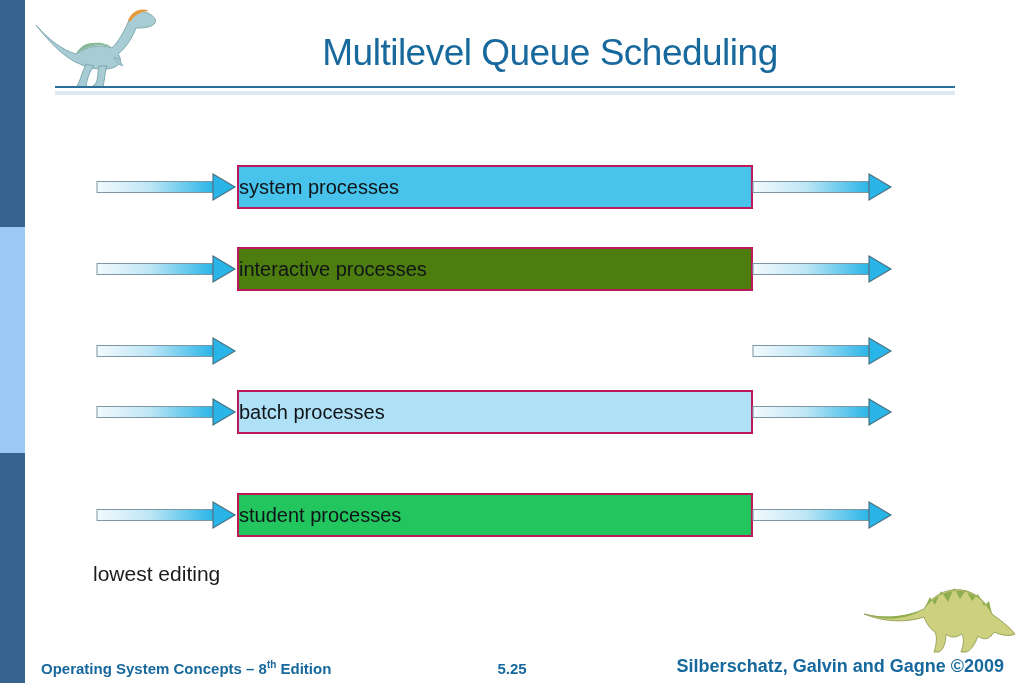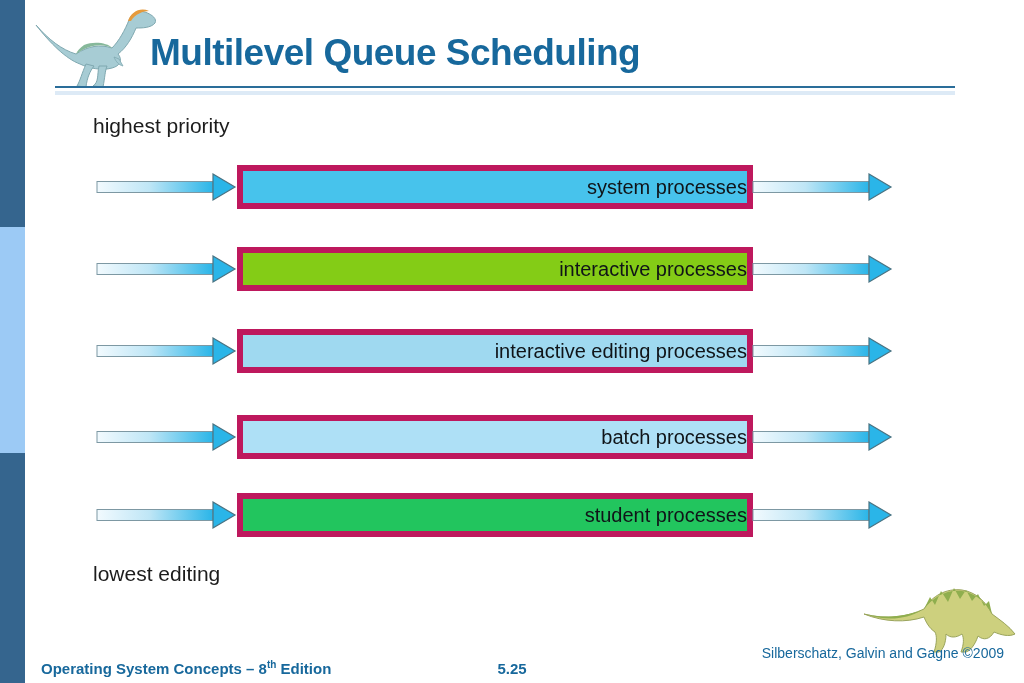--- a/index.html
+++ b/index.html
@@ -8,49 +8,49 @@
     font-family:"Liberation Sans","DejaVu Sans",sans-serif;overflow:hidden;
   }
   
   .band{position:absolute;left:0;width:25px;}
   .band-top{top:0;height:227px;background:#35658e;}
   .band-mid{top:227px;height:226px;background:#9ccaf5;}
   .band-bot{top:453px;height:230px;background:#35658e;}
 
   
   .title{
-    position:absolute;left:150px;top:32px;width:800px;text-align:left;
-    font-size:37px;font-weight:bold;color:#17689c;letter-spacing:-0.5px;
+    position:absolute;left:150px;top:32px;width:800px;text-align:center;
+    font-size:37px;font-weight:normal;color:#17689c;letter-spacing:-0.5px;
   }
   .rule-dark{position:absolute;left:55px;top:86px;width:900px;height:2px;background:#2a6d99;}
   .rule-light{position:absolute;left:55px;top:91px;width:900px;height:4px;background:#ddeaf6;}
 
   .dino-tl{position:absolute;left:28px;top:5px;}
   .dino-br{position:absolute;left:862px;top:576px;}
 
   
   .prio-label{position:absolute;left:93px;font-size:21px;color:#1c1c1c;}
   .prio-high{top:114px;}
   .prio-low{top:562px;}
 
   .queue-row{position:absolute;left:0;width:1024px;height:44px;}
   .queue-box{
     position:absolute;left:237px;width:516px;height:44px;box-sizing:border-box;
-    border:6px solid #be185d;display:flex;align-items:center;justify-content:flex-end;
+    border:2px solid #be185d;display:flex;align-items:center;justify-content:flex-start;
     font-size:20px;color:#101418;
   }
   .arrow{position:absolute;top:7px;}
   .arrow-in{left:96px;}
   .arrow-out{left:752px;}
 
   
   .footer-left{position:absolute;left:33px;bottom:6px;font-size:15px;font-weight:bold;color:#17689c;margin-left:8px;}
   .footer-left sup{font-size:10px;}
   .footer-page{position:absolute;left:50%;transform:translateX(-50%);bottom:6px;font-size:15px;font-weight:bold;color:#17689c;}
-  .footer-right{position:absolute;right:20px;bottom:22px;font-size:14px;font-weight:normal;color:#17689c;}
+  .footer-right{position:absolute;right:20px;bottom:6px;font-size:18px;font-weight:bold;color:#17689c;}
 </style>
 </head>
 <body>
 
 <svg width="0" height="0" style="position:absolute">
   <defs>
     <linearGradient id="arrowGrad" x1="0" y1="0" x2="1" y2="0">
       <stop offset="0" stop-color="#f2fafe"></stop>
       <stop offset="0.45" stop-color="#bfe6f6"></stop>
       <stop offset="1" stop-color="#2ab5e8"></stop>
@@ -73,21 +73,20 @@
     <path d="M100,16 C103,7 112,2 121,6 C115,6 107,9 103,16 Z" fill="#e69a3c"></path>
     <path d="M58,59 C54,68 52,76 49,81 L58,82 C59,73 62,66 66,61 Z" fill="#a7ccd4" stroke="#7fa8b0" stroke-width="1"></path>
     <path d="M71,61 C69,70 71,77 65,81 L75,82 C77,72 77,66 79,61 Z" fill="#a7ccd4" stroke="#7fa8b0" stroke-width="1"></path>
     <path d="M86,52 C88,57 91,60 95,61 L91,54 Z" fill="#a7ccd4" stroke="#7fa8b0" stroke-width="0.8"></path>
   </svg>
 
   <div class="title">Multilevel Queue Scheduling</div>
   <div class="rule-dark"></div>
   <div class="rule-light"></div>
 
-  <div class="prio-label prio-high">highest priority</div>
   <div class="prio-label prio-low">lowest editing</div>
 
   <div class="queue-row" style="top:165px">
     <svg class="arrow arrow-in" width="141" height="30" viewBox="0 0 141 30">
         <rect x="1" y="9.5" width="116" height="11" fill="url(#arrowGrad)" stroke="#7d98a3" stroke-width="1"></rect>
         <polygon points="117,2 139,15 117,28" fill="#2ab5e8" stroke="#4a7382" stroke-width="1.2"></polygon>
       </svg>
     <div class="queue-box" style="background: rgb(71, 195, 236);">
         <span>system processes</span>
       </div>
@@ -95,44 +94,41 @@
         <rect x="1" y="9.5" width="116" height="11" fill="url(#arrowGrad)" stroke="#7d98a3" stroke-width="1"></rect>
         <polygon points="117,2 139,15 117,28" fill="#2ab5e8" stroke="#4a7382" stroke-width="1.2"></polygon>
       </svg>
   </div>
 
   <div class="queue-row" style="top:247px">
     <svg class="arrow arrow-in" width="141" height="30" viewBox="0 0 141 30">
         <rect x="1" y="9.5" width="116" height="11" fill="url(#arrowGrad)" stroke="#7d98a3" stroke-width="1"></rect>
         <polygon points="117,2 139,15 117,28" fill="#2ab5e8" stroke="#4a7382" stroke-width="1.2"></polygon>
       </svg>
-    <div class="queue-box" style="background: #84cc16; padding-left: 46px;">
+    <div class="queue-box" style="background: #4d7c0f;">
         <span>interactive processes</span>
       </div>
     <svg class="arrow arrow-out" width="141" height="30" viewBox="0 0 141 30">
         <rect x="1" y="9.5" width="116" height="11" fill="url(#arrowGrad)" stroke="#7d98a3" stroke-width="1"></rect>
         <polygon points="117,2 139,15 117,28" fill="#2ab5e8" stroke="#4a7382" stroke-width="1.2"></polygon>
       </svg>
   </div>
 
   <div class="queue-row" style="top:329px">
     <svg class="arrow arrow-in" width="141" height="30" viewBox="0 0 141 30">
         <rect x="1" y="9.5" width="116" height="11" fill="url(#arrowGrad)" stroke="#7d98a3" stroke-width="1"></rect>
         <polygon points="117,2 139,15 117,28" fill="#2ab5e8" stroke="#4a7382" stroke-width="1.2"></polygon>
       </svg>
-    <div class="queue-box" style="background: rgb(159, 217, 240);">
-        <span>interactive editing processes</span>
-      </div>
     <svg class="arrow arrow-out" width="141" height="30" viewBox="0 0 141 30">
         <rect x="1" y="9.5" width="116" height="11" fill="url(#arrowGrad)" stroke="#7d98a3" stroke-width="1"></rect>
         <polygon points="117,2 139,15 117,28" fill="#2ab5e8" stroke="#4a7382" stroke-width="1.2"></polygon>
       </svg>
   </div>
 
-  <div class="queue-row" style="top:415px">
+  <div class="queue-row" style="top:390px">
     <svg class="arrow arrow-in" width="141" height="30" viewBox="0 0 141 30">
         <rect x="1" y="9.5" width="116" height="11" fill="url(#arrowGrad)" stroke="#7d98a3" stroke-width="1"></rect>
         <polygon points="117,2 139,15 117,28" fill="#2ab5e8" stroke="#4a7382" stroke-width="1.2"></polygon>
       </svg>
     <div class="queue-box" style="background: rgb(174, 224, 246);">
         <span>batch processes</span>
       </div>
     <svg class="arrow arrow-out" width="141" height="30" viewBox="0 0 141 30">
         <rect x="1" y="9.5" width="116" height="11" fill="url(#arrowGrad)" stroke="#7d98a3" stroke-width="1"></rect>
         <polygon points="117,2 139,15 117,28" fill="#2ab5e8" stroke="#4a7382" stroke-width="1.2"></polygon>

